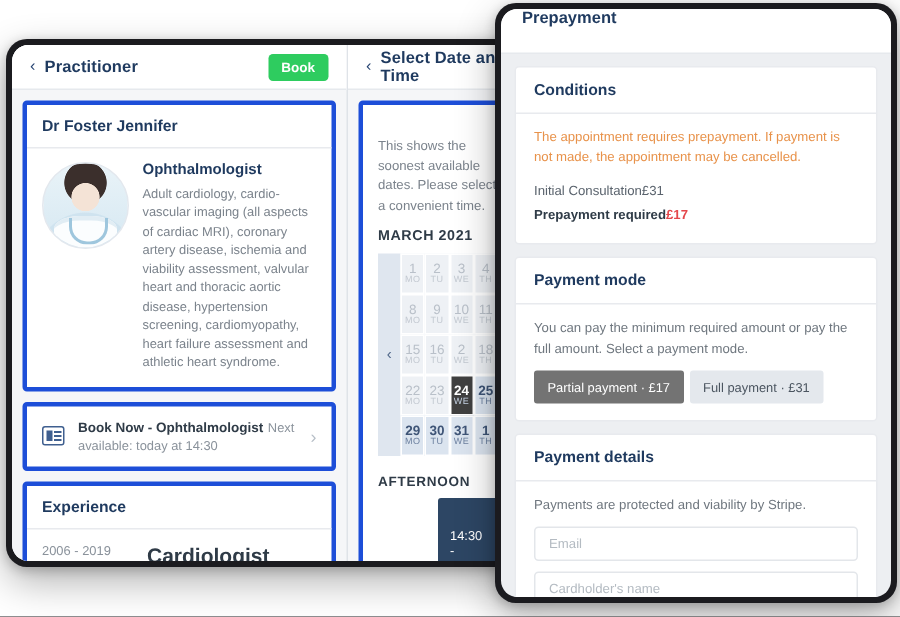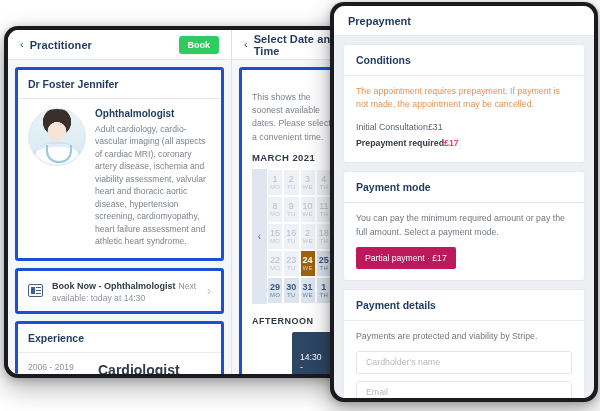--- a/index.html
+++ b/index.html
@@ -170,21 +170,21 @@
     border: 1px solid #ffffff;
     display: flex; flex-direction: column;
     align-items: center; justify-content: center;
     cursor: pointer;
   }
   .cal-num { font-size: 9px; color: #b9c0c9; line-height: 1.05; }
   .cal-dow { font-size: 6px; color: #c3c9d1; letter-spacing: .3px; }
   .cal-cell.avail { background: #dbe4ef; }
   .cal-cell.avail .cal-num { color: #3f5577; font-weight: bold; }
   .cal-cell.avail .cal-dow { color: #6d81a0; }
-  .cal-cell.selected { background: #a16207; }
+  .cal-cell.selected { background: #404040; }
   .cal-cell.selected .cal-num { color: #ffffff; font-weight: bold; }
   .cal-cell.selected .cal-dow { color: #c6d3e4; }
 
   .slots-title {
     font-size: 9px; font-weight: bold; color: #2f3b47;
     letter-spacing: .5px; margin-bottom: 6px;
   }
   .slots-wrap { display: flex; flex-wrap: wrap; gap: 4px; }
   .slot {
     font-size: 8.6px;
@@ -194,21 +194,21 @@
     border-radius: 2px;
     cursor: pointer;
     margin-left: 40px;
   }
   .slot.selected { background: #2d4664; color: #ffffff; }
 
   
   #prepay-screen { background: #edeff2; display: flex; flex-direction: column; }
   .pp-header {
     height: 30px; background: #ffffff;
-    display: flex; align-items: center; padding: 0 14px;
+    display: flex; padding: 0 14px;
     border-bottom: 1px solid #e6e9ed;
   }
   .pp-title { font-size: 11px; font-weight: bold; color: #1f3a5f; }
   .pp-body { flex: 1; overflow: hidden; padding: 0 0 6px 0; }
   .pp-card {
     background: #ffffff;
     margin: 8px 9px 0 9px;
     border-radius: 3px;
     border: 1px solid #e8eaee;
   }
@@ -218,21 +218,21 @@
   .pp-line { display: flex; justify-content: flex-start; align-items: center; font-size: 8.8px; color: #5a636d; padding: 3px 0; }
   .pp-line.strong { font-weight: bold; color: #2f3b47; }
   .pp-amount-red { color: #e4474b; font-weight: bold; }
   .pp-text { font-size: 8.8px; line-height: 1.5; color: #6f777f; margin-bottom: 8px; }
   .mode-row { display: flex; gap: 4px; }
   .mode-btn {
     font-size: 8.6px; padding: 6px 9px; border-radius: 2px;
     background: #e4e8ed; color: #4b5560; cursor: pointer; border: none;
     font-family: inherit;
   }
-  .mode-btn.active { background: #be185d; color: #ffffff; text-align: center; }
+  .mode-btn.active { background: #737373; color: #ffffff; text-align: center; }
   .field {
     border: 1px solid #e3e6ea;
     border-radius: 3px;
     height: 23px;
     display: flex; align-items: center;
     padding: 0 9px;
     margin-bottom: 7px;
     font-size: 8.8px;
     color: #b4bbc2;
     background: #fff;
@@ -432,34 +432,35 @@
         </div>
       </div>
 
       <div class="pp-card">
         <div class="pp-sec-title">Payment mode</div>
         <div class="divider"></div>
         <div class="pp-pad">
           <div class="pp-text">You can pay the minimum required amount or pay the full amount. Select a payment mode.</div>
           <div class="mode-row" id="mode-row">
               <button class="mode-btn active">Partial payment · £17</button>
+              <button class="mode-btn">Full payment · £31</button>
             </div>
         </div>
       </div>
 
       <div class="pp-card">
         <div class="pp-sec-title">Payment details</div>
         <div class="divider"></div>
         <div class="pp-pad">
           <div class="pp-text">Payments are protected and viability by Stripe.</div>
           <div class="field">
+            <span class="ph">Email</span>
+          </div>
+          <div class="field">
             <span class="ph">Cardholder's name</span>
-          </div>
-          <div class="field">
-            <span class="ph">Email</span>
           </div>
 
         </div>
       </div>
 
     </div>
   </div>
 </div>
 
 </body></html>

